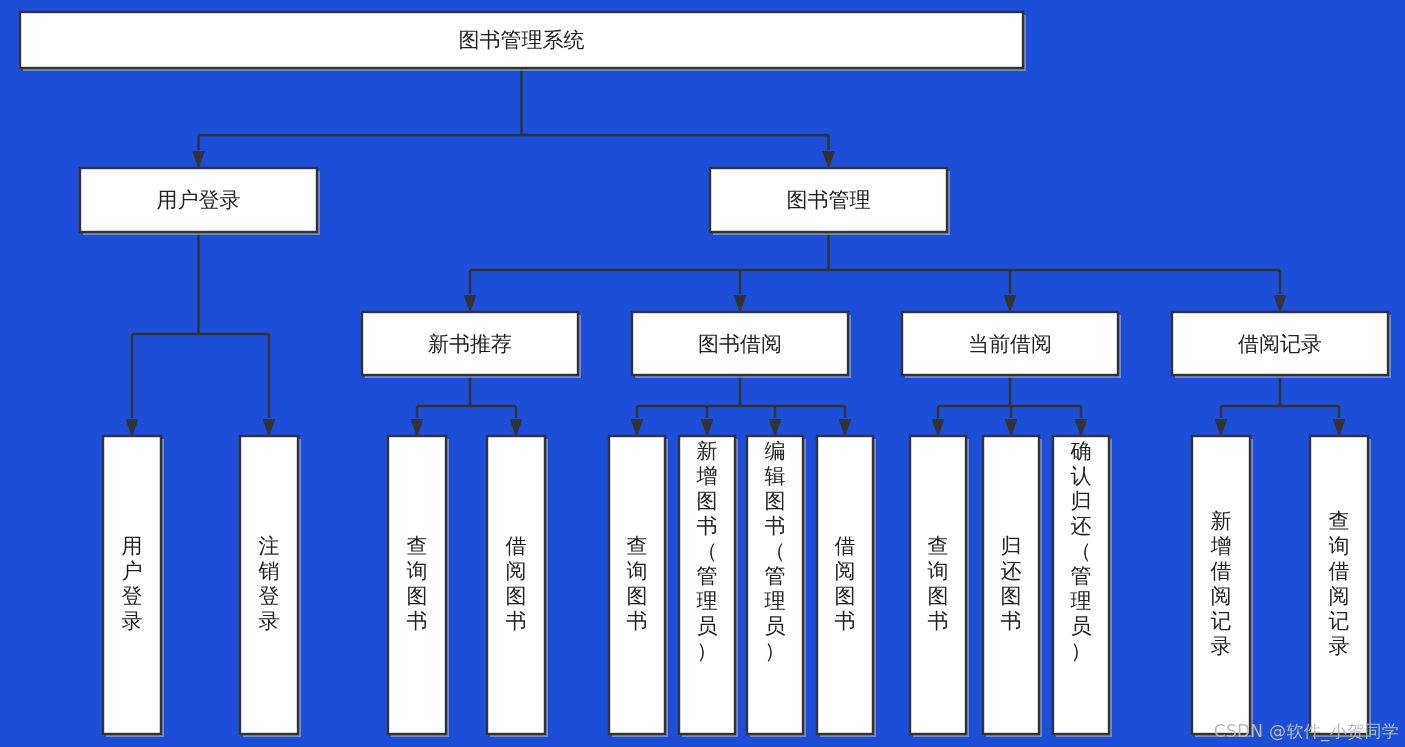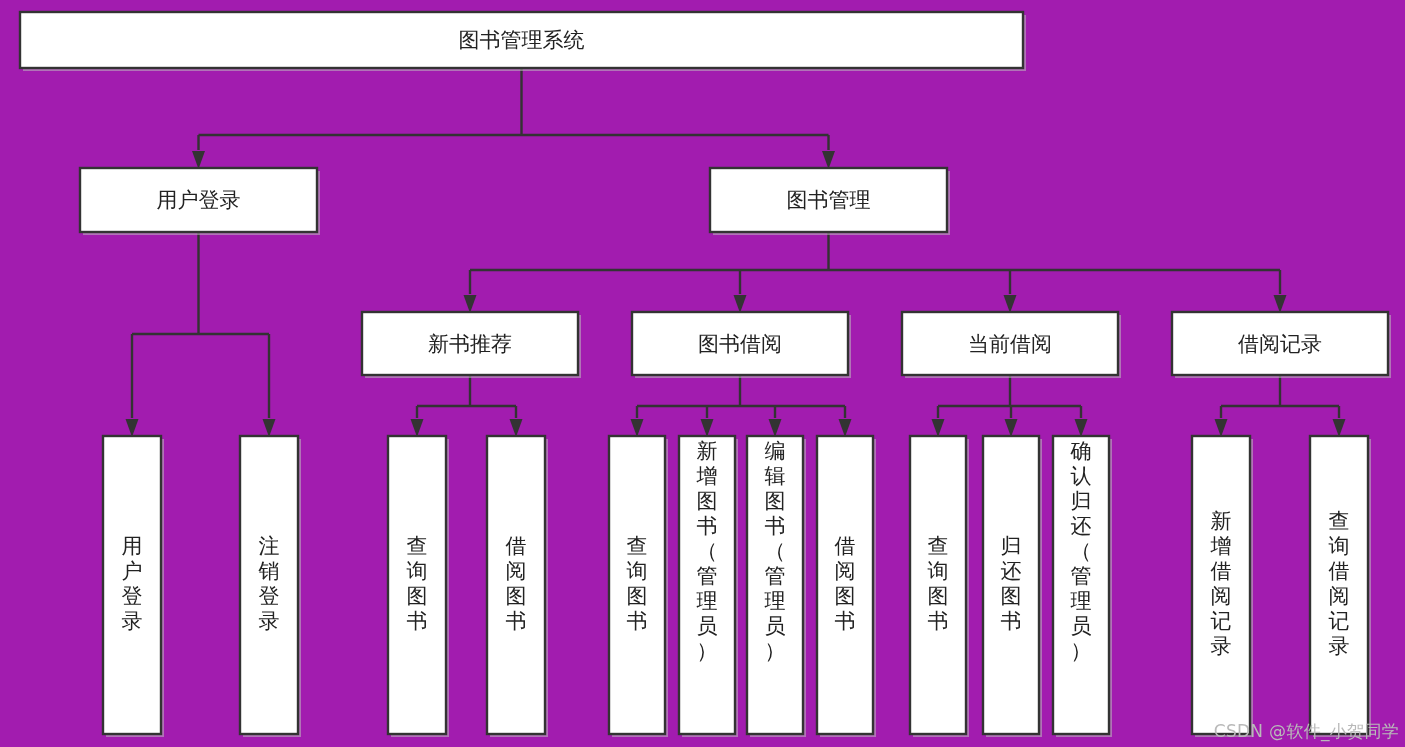--- a/index.html
+++ b/index.html
@@ -9,21 +9,21 @@
     background: #ffffff;
   }
   body {
     font-family: "DejaVu Sans", "Liberation Sans", sans-serif;
   }
   #diagram-root {
     position: relative;
     width: 1405px;
     height: 747px;
     overflow: hidden;
-    background: #a21caf;
+    background: #1d4ed8;
   }
   svg.diagram-svg {
     position: absolute;
     left: 0;
     top: 0;
     width: 1405px;
     height: 747px;
     display: block;
   }
   .node-rect {

